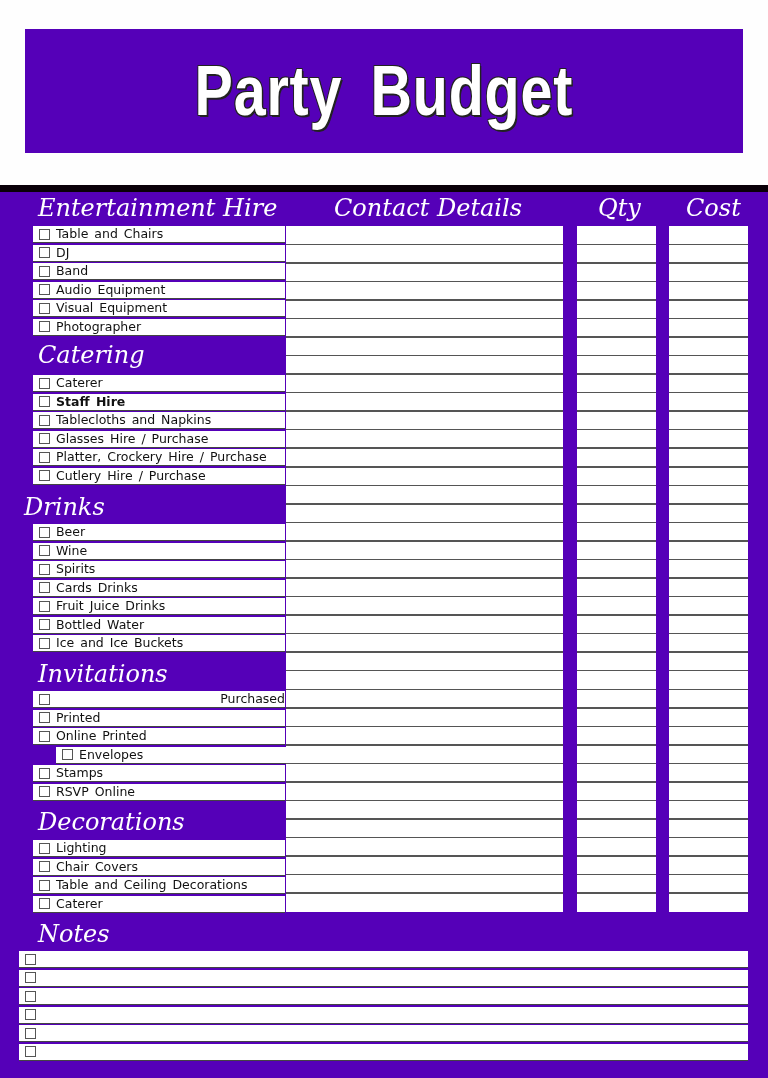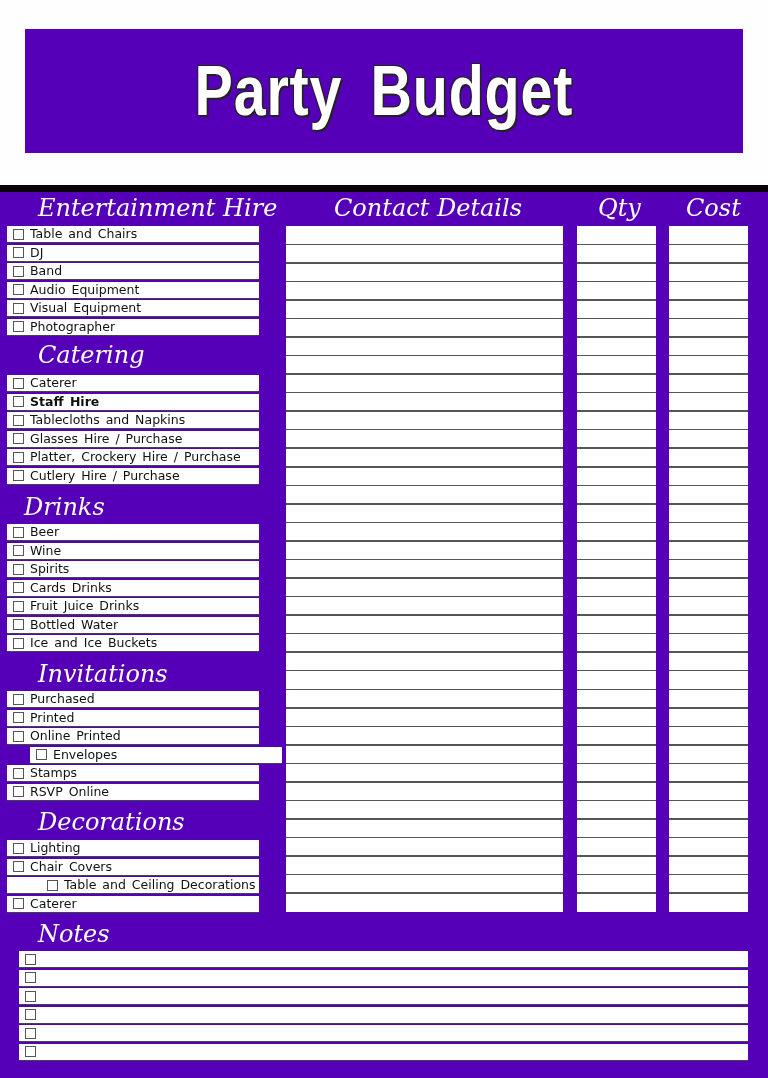--- a/index.html
+++ b/index.html
@@ -2,21 +2,21 @@
 <html><head>
 <meta charset="utf-8">
 <style>
   html, body { margin:0; padding:0; }
   body { width:768px; height:1078px; background:#fefefe; position:relative; overflow:hidden; font-family:"DejaVu Sans", sans-serif; }
   .banner { position:absolute; left:25px; top:29px; width:718px; height:124px; background:#5500b8; display:flex; align-items:center; justify-content:center; }
   .banner-title { color:#fff; font-family:"Liberation Sans", sans-serif; font-weight:bold; font-size:70px; letter-spacing:1px; transform:scaleX(0.82); white-space:pre; text-shadow: 2px 2px 0 #222, -1px -1px 0 #222, 1px -1px 0 #222, -1px 1px 0 #222; word-spacing:14px; }
   .black-bar { position:absolute; left:0; top:185px; width:768px; height:7px; background:#0a0008; }
   .sheet { position:absolute; left:0; top:192px; width:768px; height:886px; background:#5500b8; }
   .script { position:absolute; color:#fff; font-family:"DejaVu Serif", serif; font-style:italic; font-size:24px; line-height:28px; white-space:nowrap; }
-  .item { position:absolute; left:7px; width:252px; height:17px; background:#fff; border-bottom:1.5px solid #444; box-sizing:border-box; display:flex; align-items:center; }
+  .item { position:absolute; left:33px; width:252px; height:17px; background:#fff; border-bottom:1.5px solid #444; box-sizing:border-box; display:flex; align-items:center; }
   .cb { width:11px; height:11px; border:1px solid #555; margin-left:6px; margin-right:6px; box-sizing:border-box; flex:none; background:#fff; }
   .item-label { font-family:"DejaVu Sans", sans-serif; font-size:12.5px; color:#111; white-space:nowrap; word-spacing:2px; line-height:14px; }
   .col { position:absolute; top:226px; background:#fff; }
   .col-line { position:absolute; left:0; right:0; height:1.5px; background:#555; }
   .note { position:absolute; left:19px; width:729px; height:17px; background:#fff; border-bottom:1.5px solid #444; box-sizing:border-box; display:flex; align-items:center; }
 </style>
 </head>
 <body>
 
 <div class="banner">
@@ -103,21 +103,21 @@
     </div>
     <div class="item" style="top: 616.75px;">
       <span class="cb"></span>
       <span class="item-label">Bottled Water</span>
     </div>
     <div class="item" style="top: 635.3px;">
       <span class="cb"></span>
       <span class="item-label">Ice and Ice Buckets</span>
     </div>
     <div class="script" style="left: 38px; top: 660px;">Invitations</div>
-    <div class="item" style="top: 691px;">
+    <div class="item" style="top: 691px; justify-content: space-between;">
       <span class="cb"></span>
       <span class="item-label">Purchased</span>
     </div>
     <div class="item" style="top: 709.55px;">
       <span class="cb"></span>
       <span class="item-label">Printed</span>
     </div>
     <div class="item" style="top: 728.1px;">
       <span class="cb"></span>
       <span class="item-label">Online Printed</span>
@@ -136,21 +136,21 @@
     </div>
     <div class="script" style="left: 38px; top: 808px;">Decorations</div>
     <div class="item" style="top: 840px;">
       <span class="cb"></span>
       <span class="item-label">Lighting</span>
     </div>
     <div class="item" style="top: 858.55px;">
       <span class="cb"></span>
       <span class="item-label">Chair Covers</span>
     </div>
-    <div class="item" style="top: 877.1px; padding-left: 34px;">
+    <div class="item" style="top: 877.1px;">
       <span class="cb"></span>
       <span class="item-label">Table and Ceiling Decorations</span>
     </div>
     <div class="item" style="top: 895.65px;">
       <span class="cb"></span>
       <span class="item-label">Caterer</span>
     </div>
   </div>
 
 <div class="col" id="col-contact" style="left:286px;width:277px;height:686px;">

